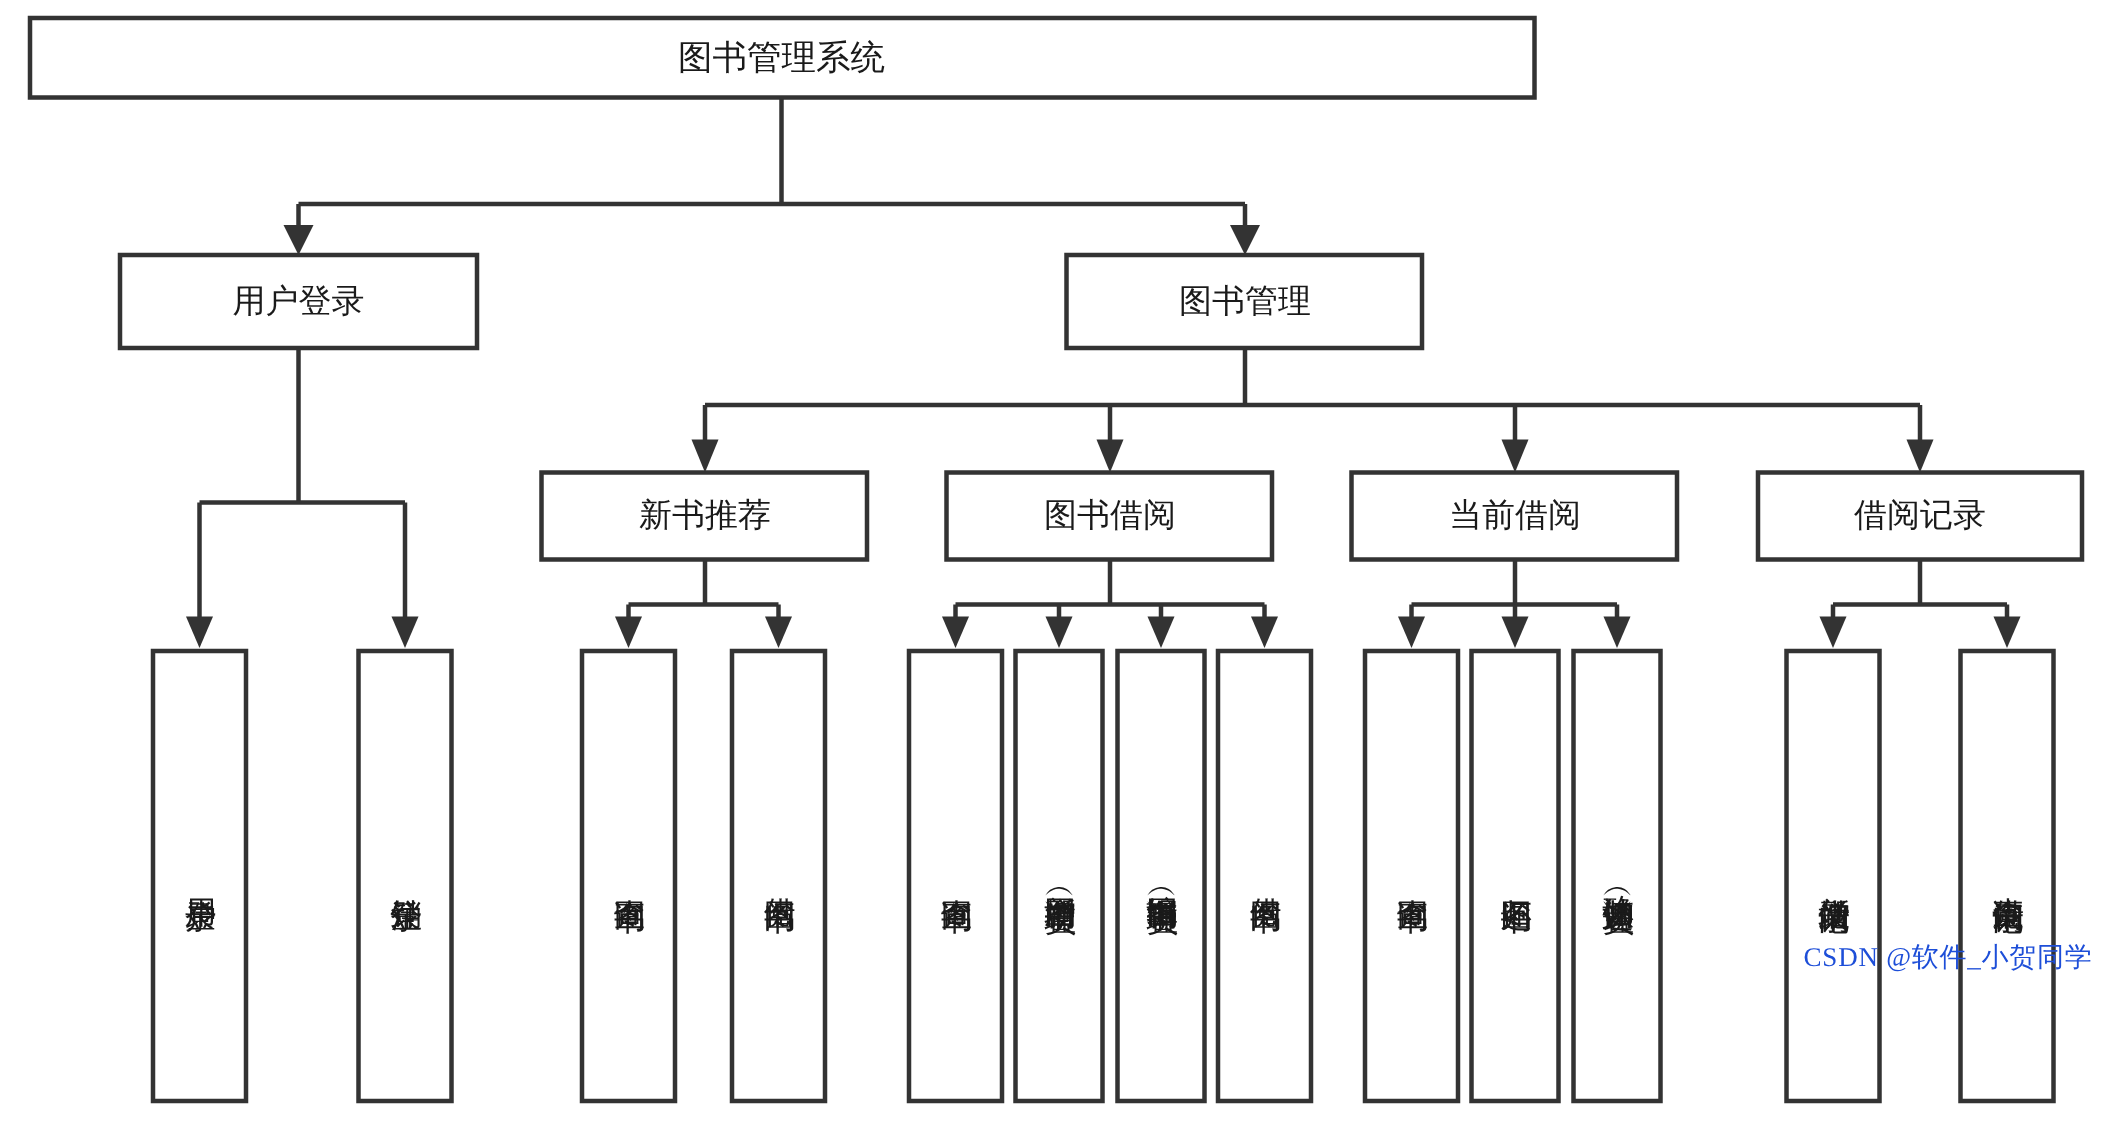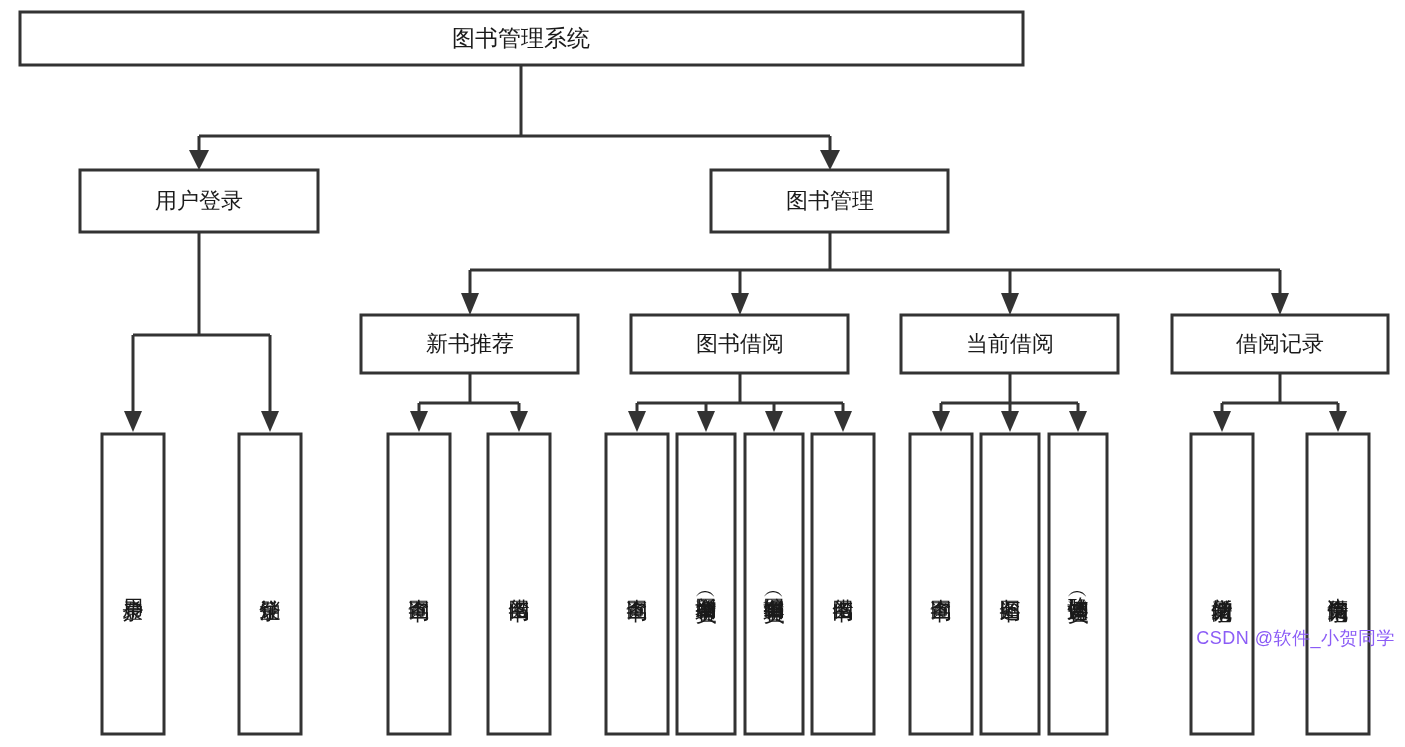--- a/index.html
+++ b/index.html
@@ -65,23 +65,23 @@
     fill: none;
     stroke-linecap: butt;
   }
   .arrowhead {
     fill: #333333;
   }
   .watermark {
     position: absolute;
     right: 10px;
     bottom: 6px;
-    font-family: Liberation Sans, sans-serif;
+    font-family: Liberation Serif, serif;
     font-size: 18px;
-    color: #8b5cf6;
+    color: #1d4ed8;
     white-space: nowrap;
     letter-spacing: 0.5px;
   }
 </style>
 </head>
 <body>
 
 <div id="diagram-root">
 
   <svg class="flowchart" viewBox="0 0 1405 747" xmlns="http://www.w3.org/2000/svg">

